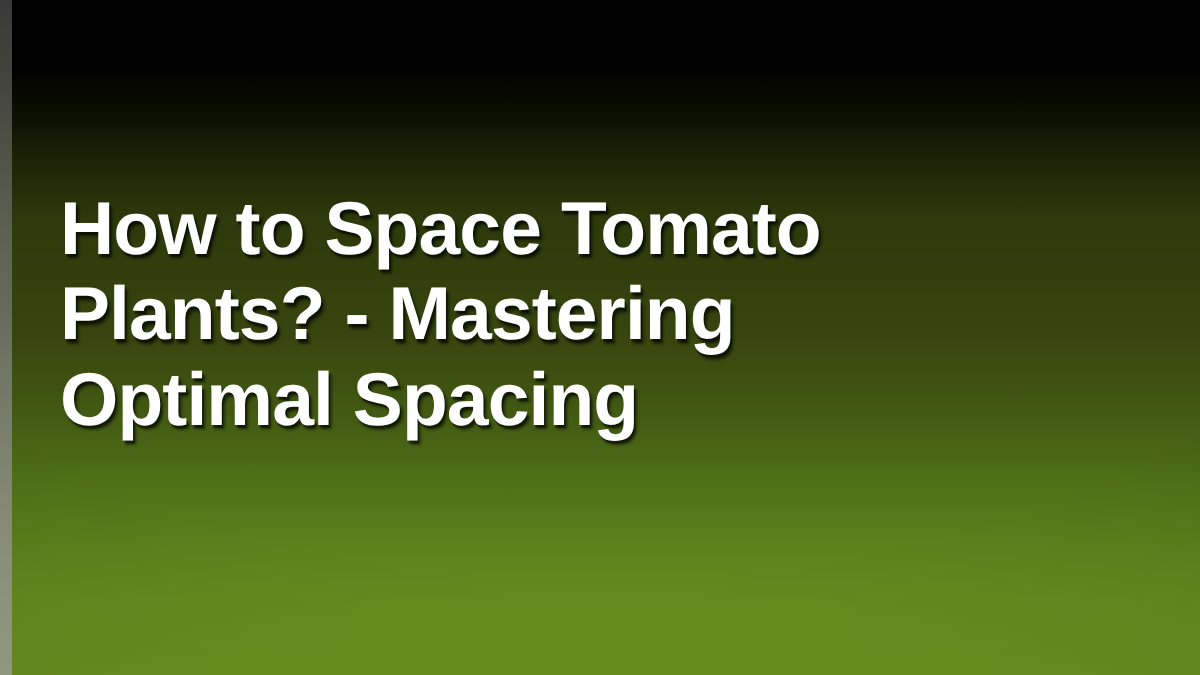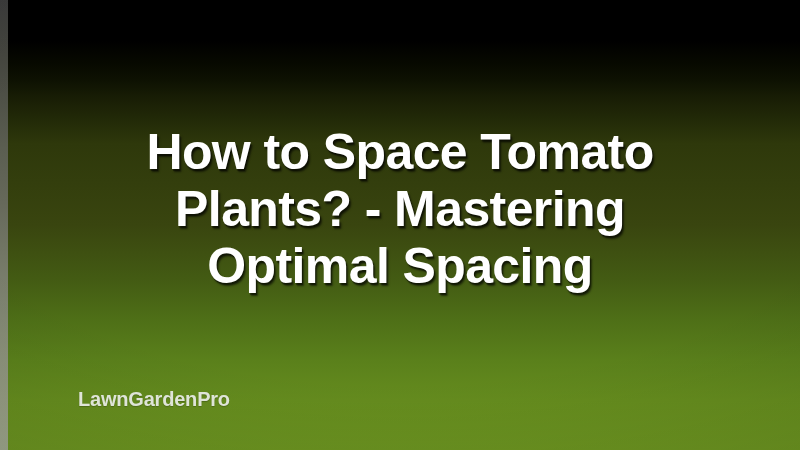--- a/index.html
+++ b/index.html
@@ -73,21 +73,20 @@
   }
 
   
   .title-block {
     position: absolute;
     left: 0;
     right: 0;
     top: 124px;
     padding: 0 40px;
     box-sizing: border-box;
-    text-align: center;
   }
 
   .title {
     margin: 0;
     font-size: 50px;
     line-height: 57px;
     font-weight: 700;
     letter-spacing: -0.6px;
     color: #ffffff;
     text-shadow:
@@ -117,15 +116,14 @@
 
   <div class="edge-strip"></div>
   <div class="vignette"></div>
 
   <div class="title-block">
     <h1 class="title">How to Space Tomato
 Plants? - Mastering
 Optimal Spacing</h1>
   </div>
 
-  <p class="brand">LawnGardenPro</p>
 
 </div>
 
 </body></html>

